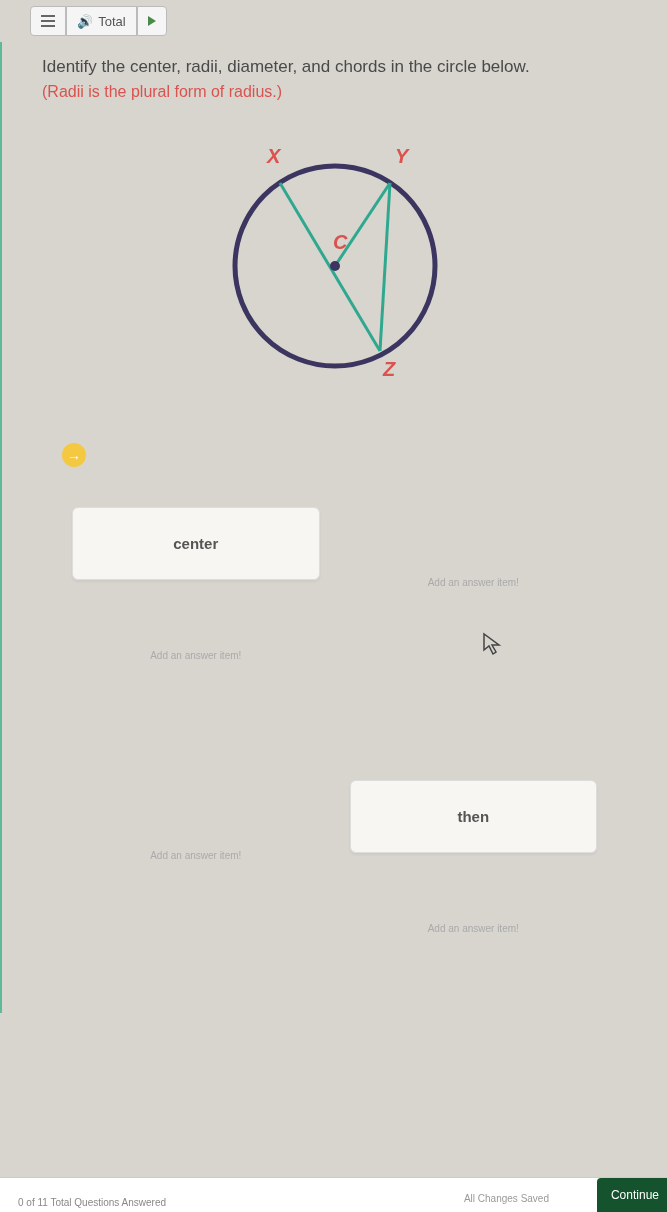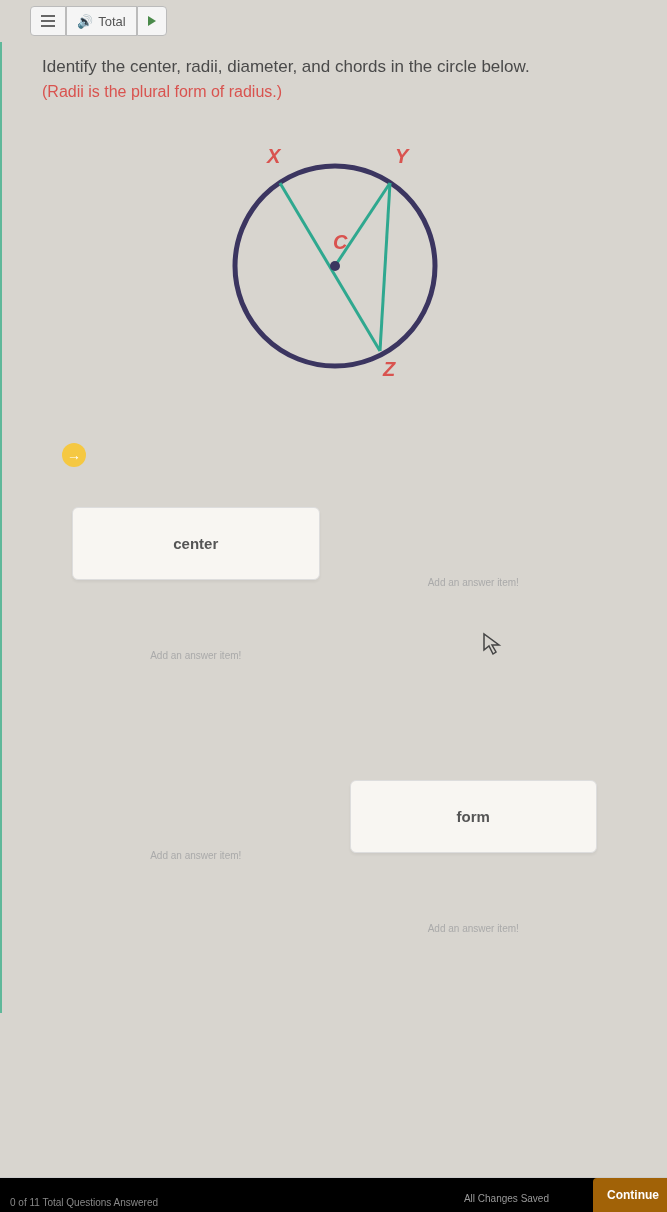--- a/index.html
+++ b/index.html
@@ -108,40 +108,40 @@
     }
     .drop-placeholder {
       color: #aaa;
       font-size: 10px;
       padding-top: 30px;
     }
     .footer {
       position: absolute;
       bottom: 0; left: 0; right: 0;
       height: 35px;
-      background: #000000;
+      background: #ffffff;
       border-top: 1px solid #ccc;
       display: flex;
       align-items: center;
-      padding: 0 10px;
+      padding: 0 18px;
       font-size: 10px;
       color: #888;
     }
     .pagination-dots { display:flex; gap:4px; position: absolute; bottom: 22px; left: 8px;}
     .dot { width:7px; height:7px; border-radius:50%; border:1px solid #aaa; }
     .dot.filled { background:#aaa; }
     .footer-text { margin-top: 14px; }
     .continue-btn {
       position: absolute;
       right: 0; bottom: 0;
-      background: #a16207;
+      background: #14532d;
       color: white;
       padding: 10px 8px 10px 14px;
       font-size: 12px;
-      font-weight: 700;
+      font-weight: 400;
       border-top-left-radius: 4px;
     }
     .saved-text {
       position: absolute;
       right: 118px;
       bottom: 8px;
       font-size: 10px;
       color: #999;
     }
     .cursor {
@@ -203,21 +203,21 @@
       <div class="drop-zone">
         <div class="drop-placeholder">Add an answer item!</div>
       </div>
     </div>
     <div>
       <div class="drop-zone">
         <div class="drop-placeholder">Add an answer item!</div>
       </div>
     </div>
     <div>
-      <div class="category-header">form</div>
+      <div class="category-header">then</div>
       <div class="drop-zone">
         <div class="drop-placeholder">Add an answer item!</div>
       </div>
     </div>
   </div>
 </div>
 
 <svg class="cursor" width="24" height="24">
   <path d="M2 2 L2 18 L7 14 L11 22 L14 20 L10 13 L17 13 Z" fill="none" stroke="#444" stroke-width="1.5"></path>
 </svg>

